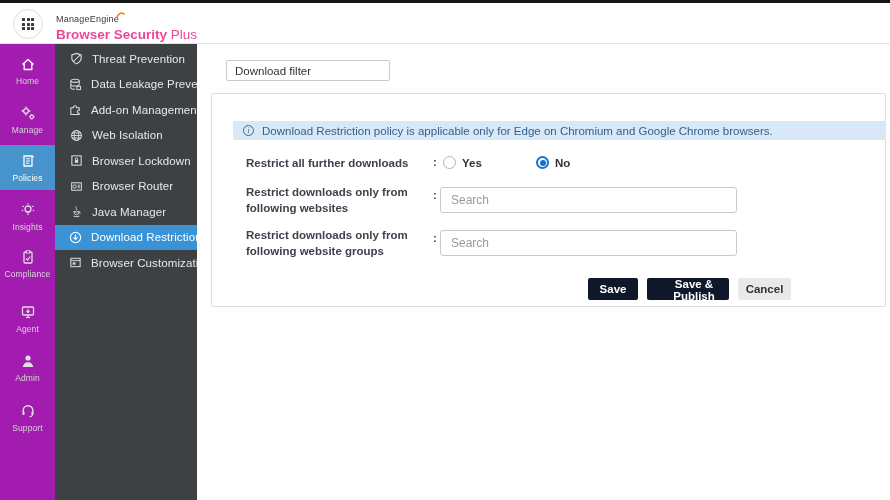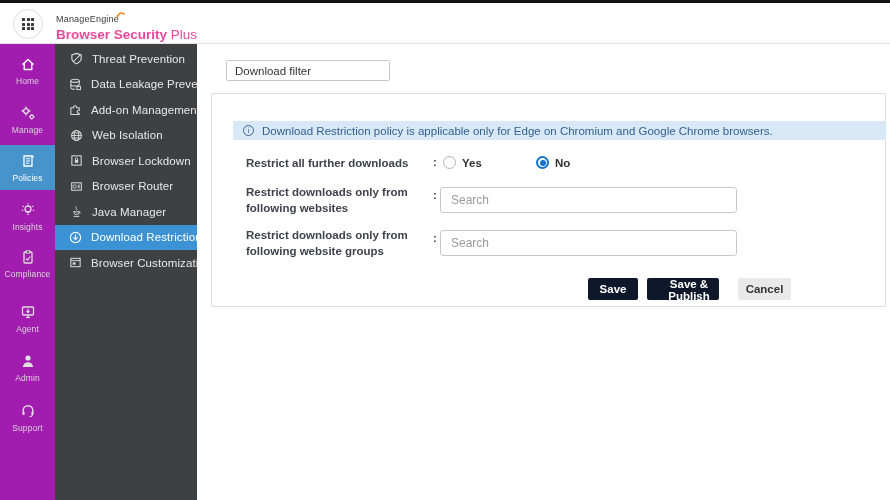--- a/index.html
+++ b/index.html
@@ -65,21 +65,21 @@
   .search-input { position:absolute; left:228px; width:297px; height:26px;
     border:1px solid #c9c9c9; border-radius:3px; font-size:12px; color:#333; padding-left:10px;
     font-family:"Liberation Sans", sans-serif; outline:none; }
   .search-input::placeholder { color:#9a9a9a; opacity:1; }
 
   .btn { position:absolute; top:184px; height:22px; border:none; border-radius:2px;
     font-size:11.5px; font-weight:700; cursor:pointer; font-family:"Liberation Sans", sans-serif; }
   .btn.blue { background:#0f172a; color:#fff; }
   .btn.gray { background:#e9e9e9; color:#333; font-weight:600; }
   .btn-save { left:376px; width:50px; }
-  .btn-publish { left:435px; width:72px;padding-left:12px; }
+  .btn-publish { left:435px; width:82px;padding-left:12px; }
   .btn-cancel { left:526px; width:53px; }
 </style>
 </head>
 <body>
 
 <div class="app">
 
   <div class="topstrip"></div>
 
   <div class="header">

